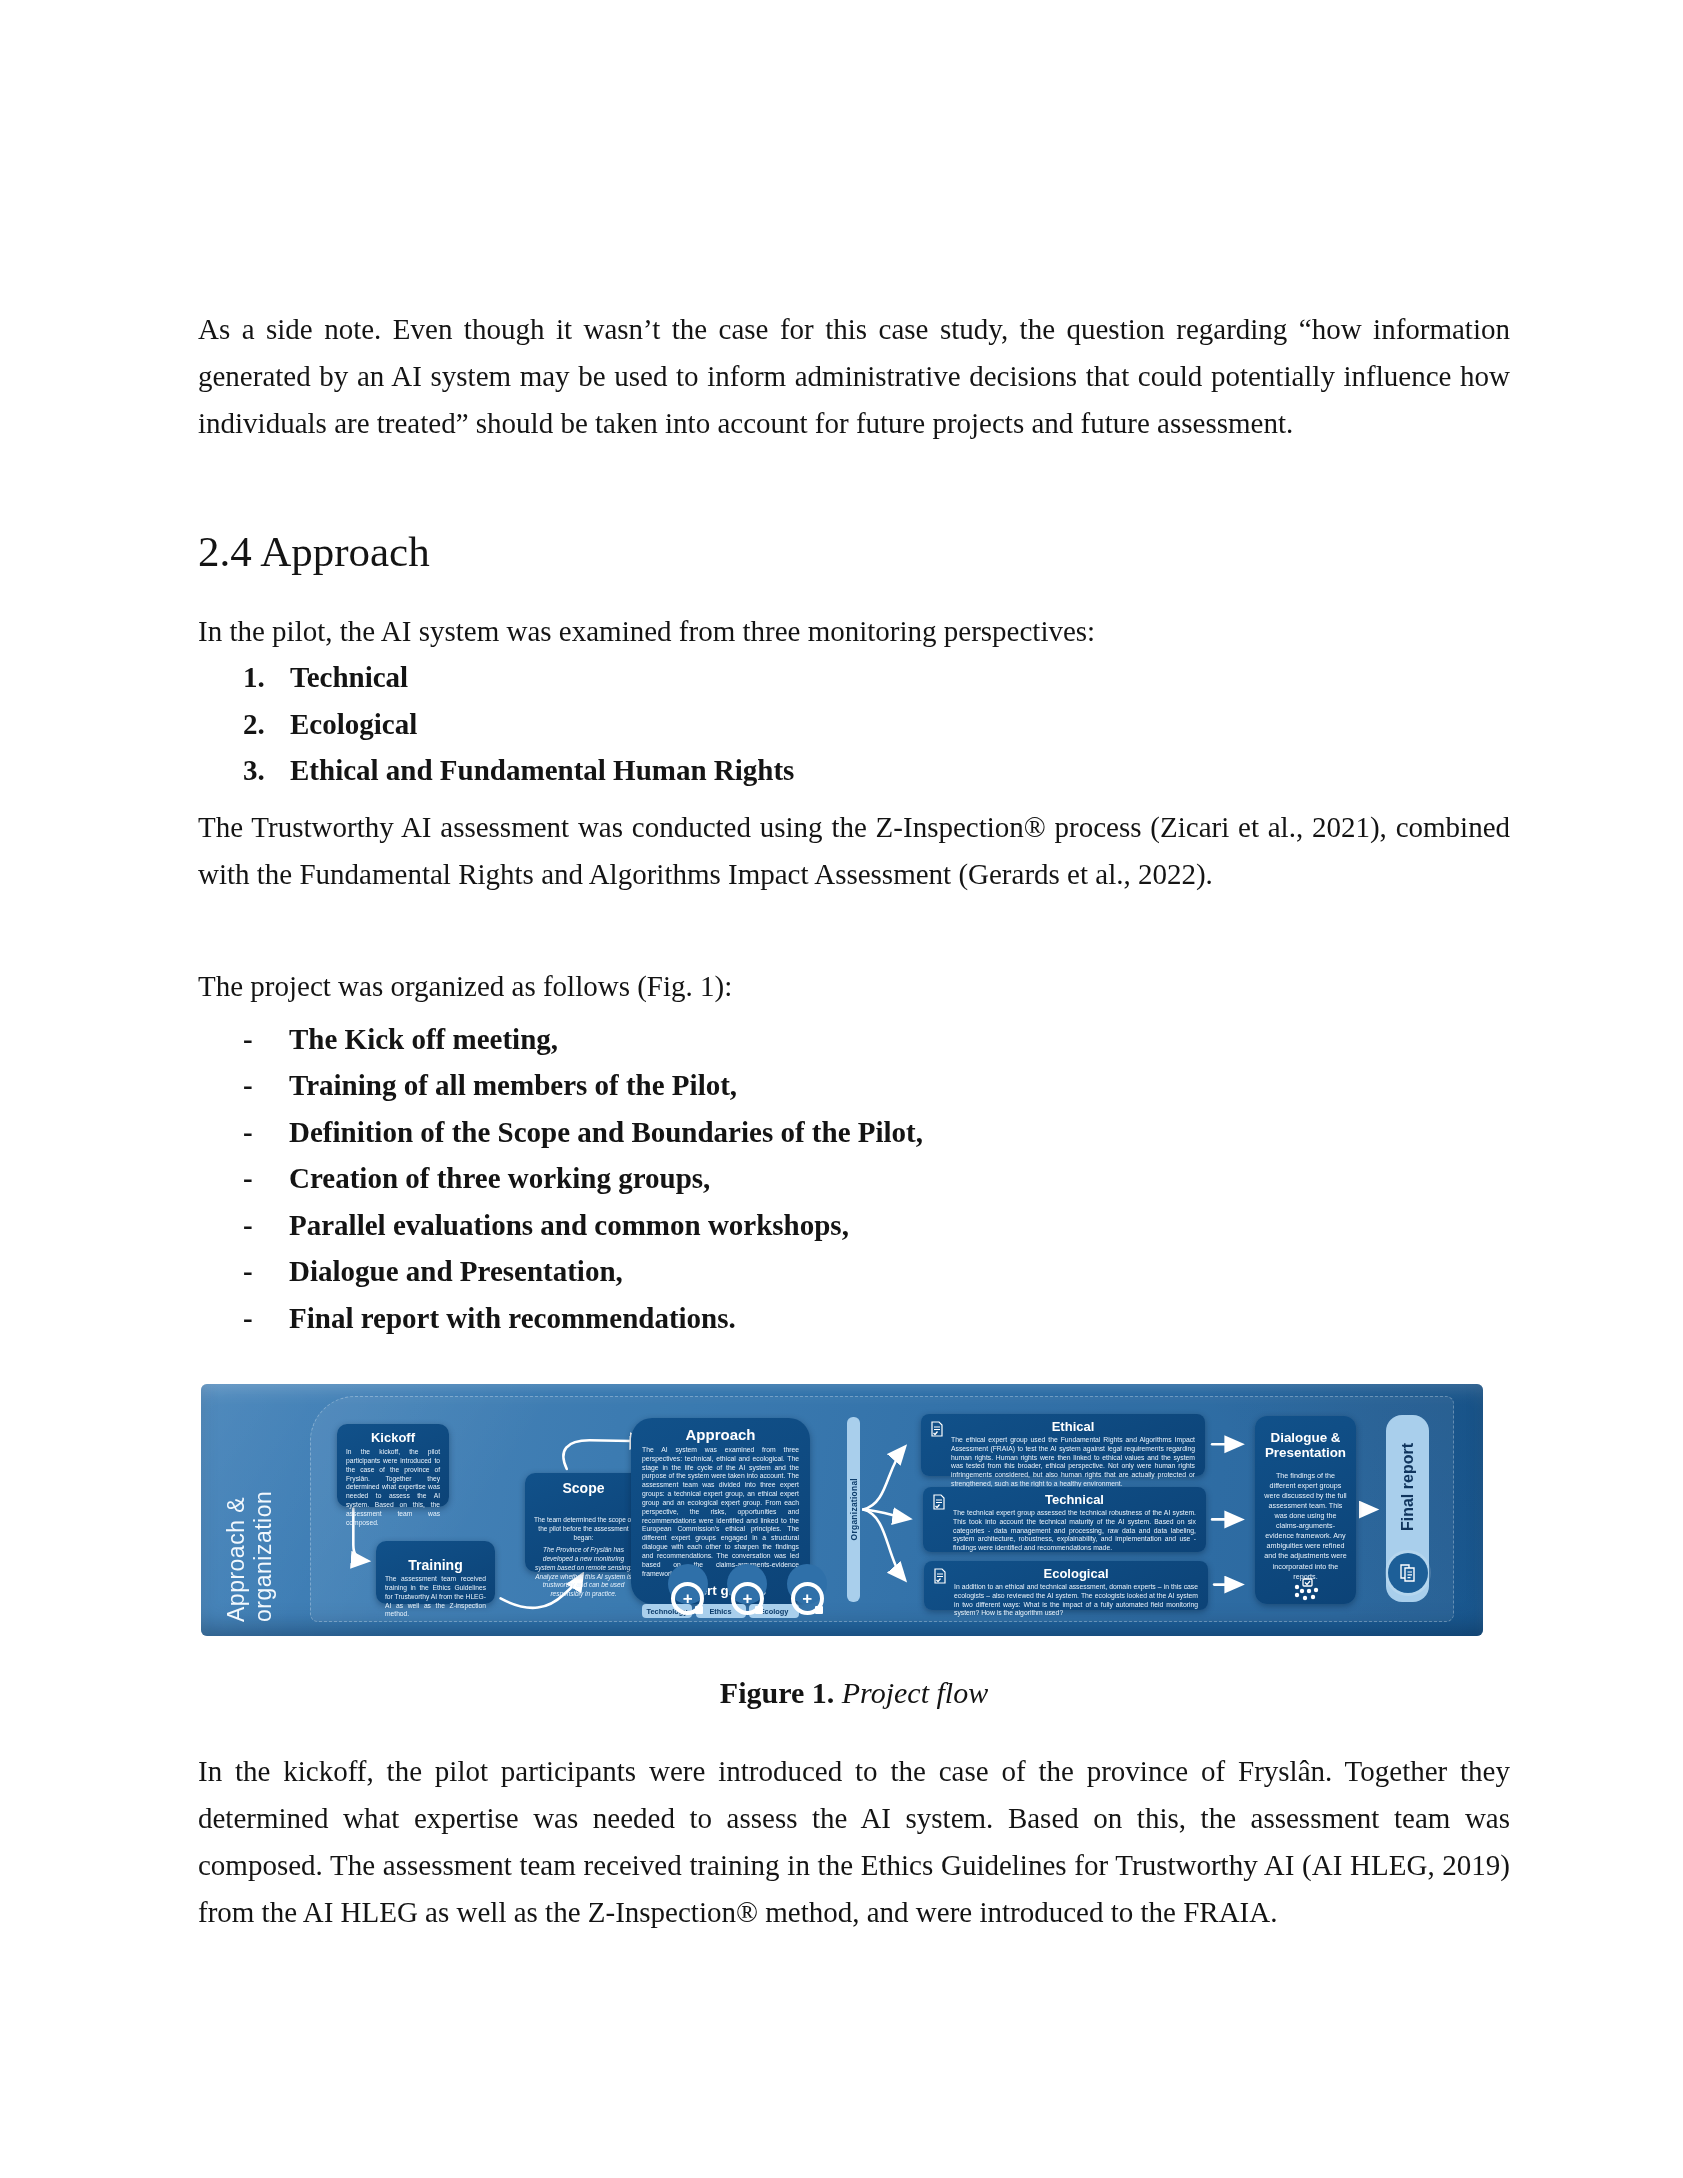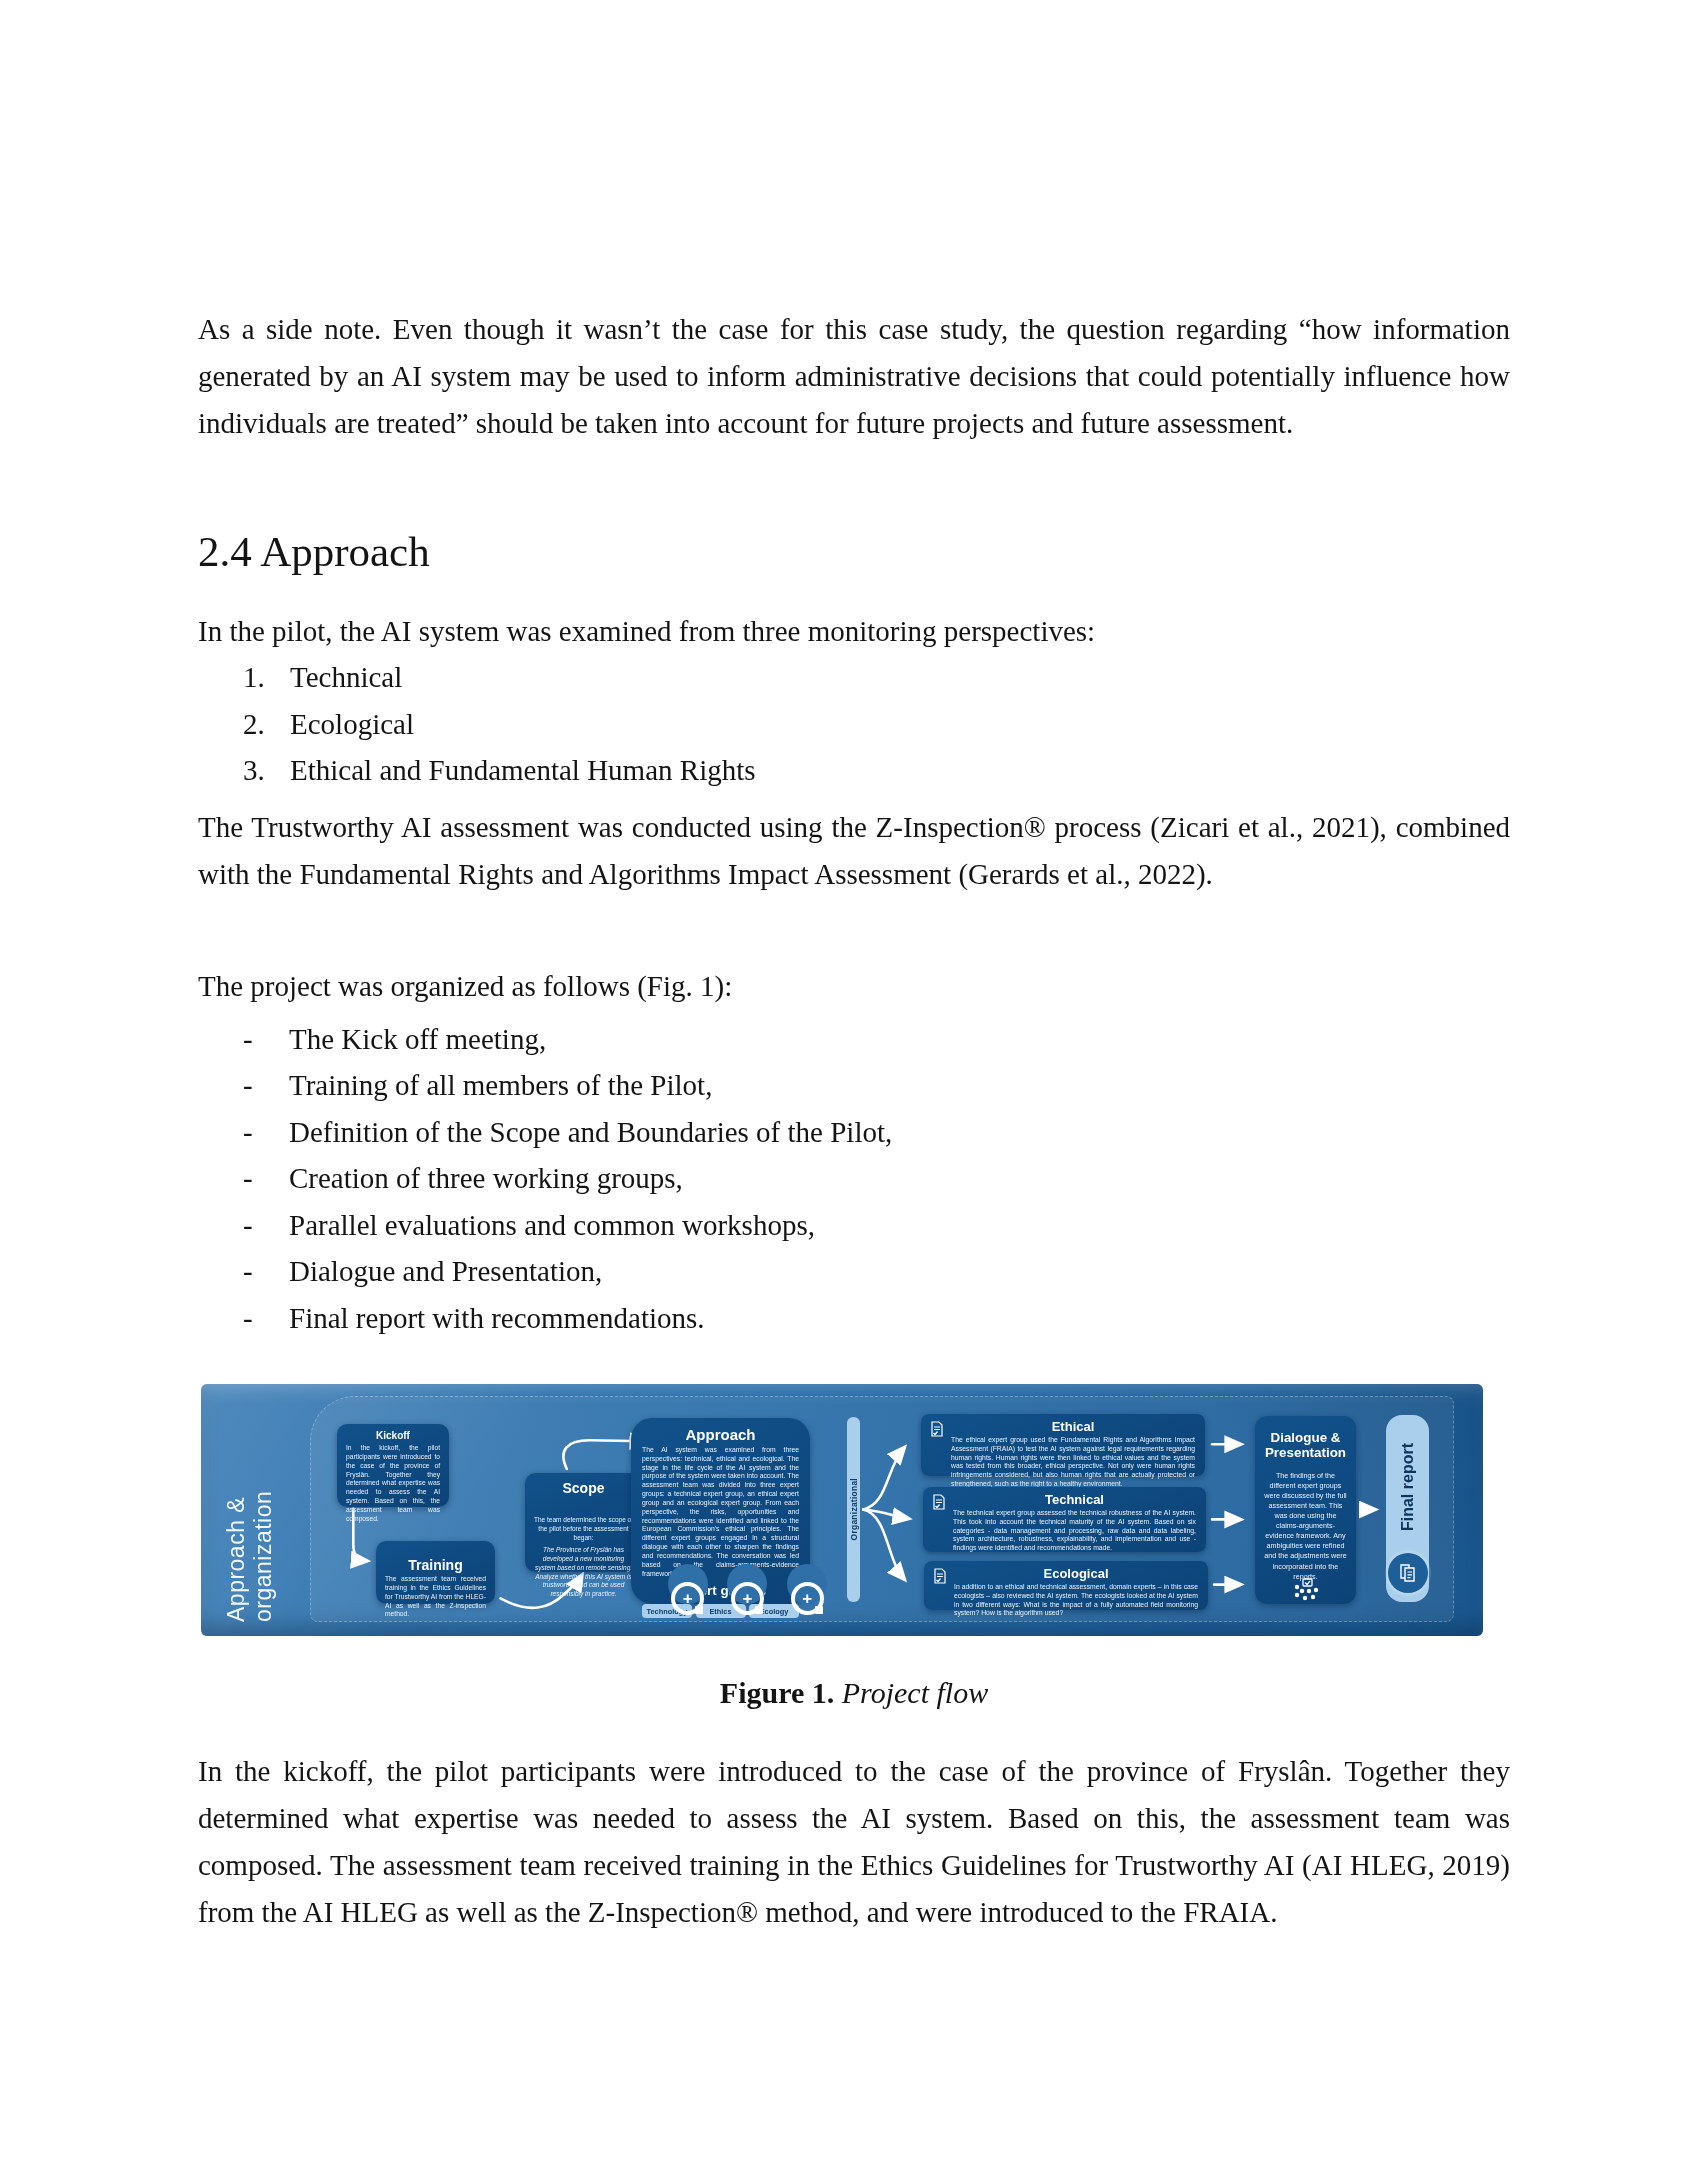--- a/index.html
+++ b/index.html
@@ -1,21 +1,21 @@
 <!DOCTYPE html>
 <html><head>
 <meta charset="utf-8">
 <style>
   html,body{margin:0;padding:0;background:#ffffff;}
   .page{position:relative;width:1683px;height:2178px;background:#ffffff;overflow:hidden;
         font-family:"Liberation Serif","DejaVu Serif",serif;color:#141414;}
   .block{position:absolute;left:198px;width:1312px;font-size:29px;line-height:47px;}
   .just{text-align:justify;}
   .h2{position:absolute;left:198px;top:526px;font-size:43px;line-height:51px;font-weight:400;}
-  .li-row{position:absolute;left:243px;width:1267px;font-size:29px;line-height:47px;}
+  .li-row{position:absolute;left:243px;width:1267px;font-size:29px;line-height:47px;font-weight:bold;}
   .li-num{display:inline-block;width:47px;}
   .li-dash{display:inline-block;width:46px;}
   .caption{position:absolute;left:198px;top:1676px;width:1312px;text-align:center;font-size:30px;}
   .caption .cap-label{font-weight:700;}
   .caption .cap-text{font-style:italic;}
 
   
   .fig{position:absolute;left:201px;top:1384px;width:1282px;height:252px;border-radius:6px;
        background:linear-gradient(100deg,#3e7eb6 0%,#2e72ac 32%,#2468a3 58%,#1f619c 78%,#1b5b94 100%);
        box-shadow:inset 0 -16px 22px -8px rgba(7,38,68,.45), inset 0 12px 20px -10px rgba(255,255,255,.28);
@@ -28,21 +28,21 @@
        background:rgba(255,255,255,.07);border:1px dashed rgba(255,255,255,.28);
        border-radius:45px 8px 8px 8px;}
   .side-label{position:absolute;left:14px;top:12px;height:226px;width:69px;display:flex;align-items:center;justify-content:center;}
   .side-label span{writing-mode:vertical-rl;transform:rotate(180deg);font-size:23px;letter-spacing:0.5px;color:#f2f8fd;}
   .dbox{position:absolute;background:linear-gradient(155deg,#11518a,#0c4377);
         border-radius:10px;box-shadow:0 2px 6px rgba(2,28,55,.4);}
   .dbox .bt{font-weight:700;text-align:center;color:#fff;}
   .dbox .bb{color:#e9f3fc;text-align:justify;}
   .bb.center{text-align:center;}
   .kickoff{left:136px;top:40px;width:112px;height:83px;padding:6px 9px;box-sizing:border-box;}
-  .kickoff .bt{font-size:10px;margin-bottom:3px;}
+  .kickoff .bt{font-size:13px;margin-bottom:3px;}
   .kickoff .bb{font-size:6.7px;line-height:1.32;}
   .training{left:175px;top:157px;width:119px;height:63px;padding:16px 9px;box-sizing:border-box;}
   .training .bt{font-size:14px;margin-bottom:2px;}
   .training .bb{font-size:6.7px;line-height:1.32;}
   .scope{left:324px;top:89px;width:117px;height:99px;padding:7px 9px;box-sizing:border-box;}
   .scope .bt{font-size:14px;margin-bottom:20px;}
   .scope .bb{font-size:6.5px;line-height:1.35;}
   .scope .case{font-style:italic;margin-top:4px;}
   .approach{left:430px;top:34px;width:179px;height:186px;padding:8px 11px;box-sizing:border-box;border-radius:21px;}
   .approach .bt{font-size:15px;margin-bottom:3px;}

